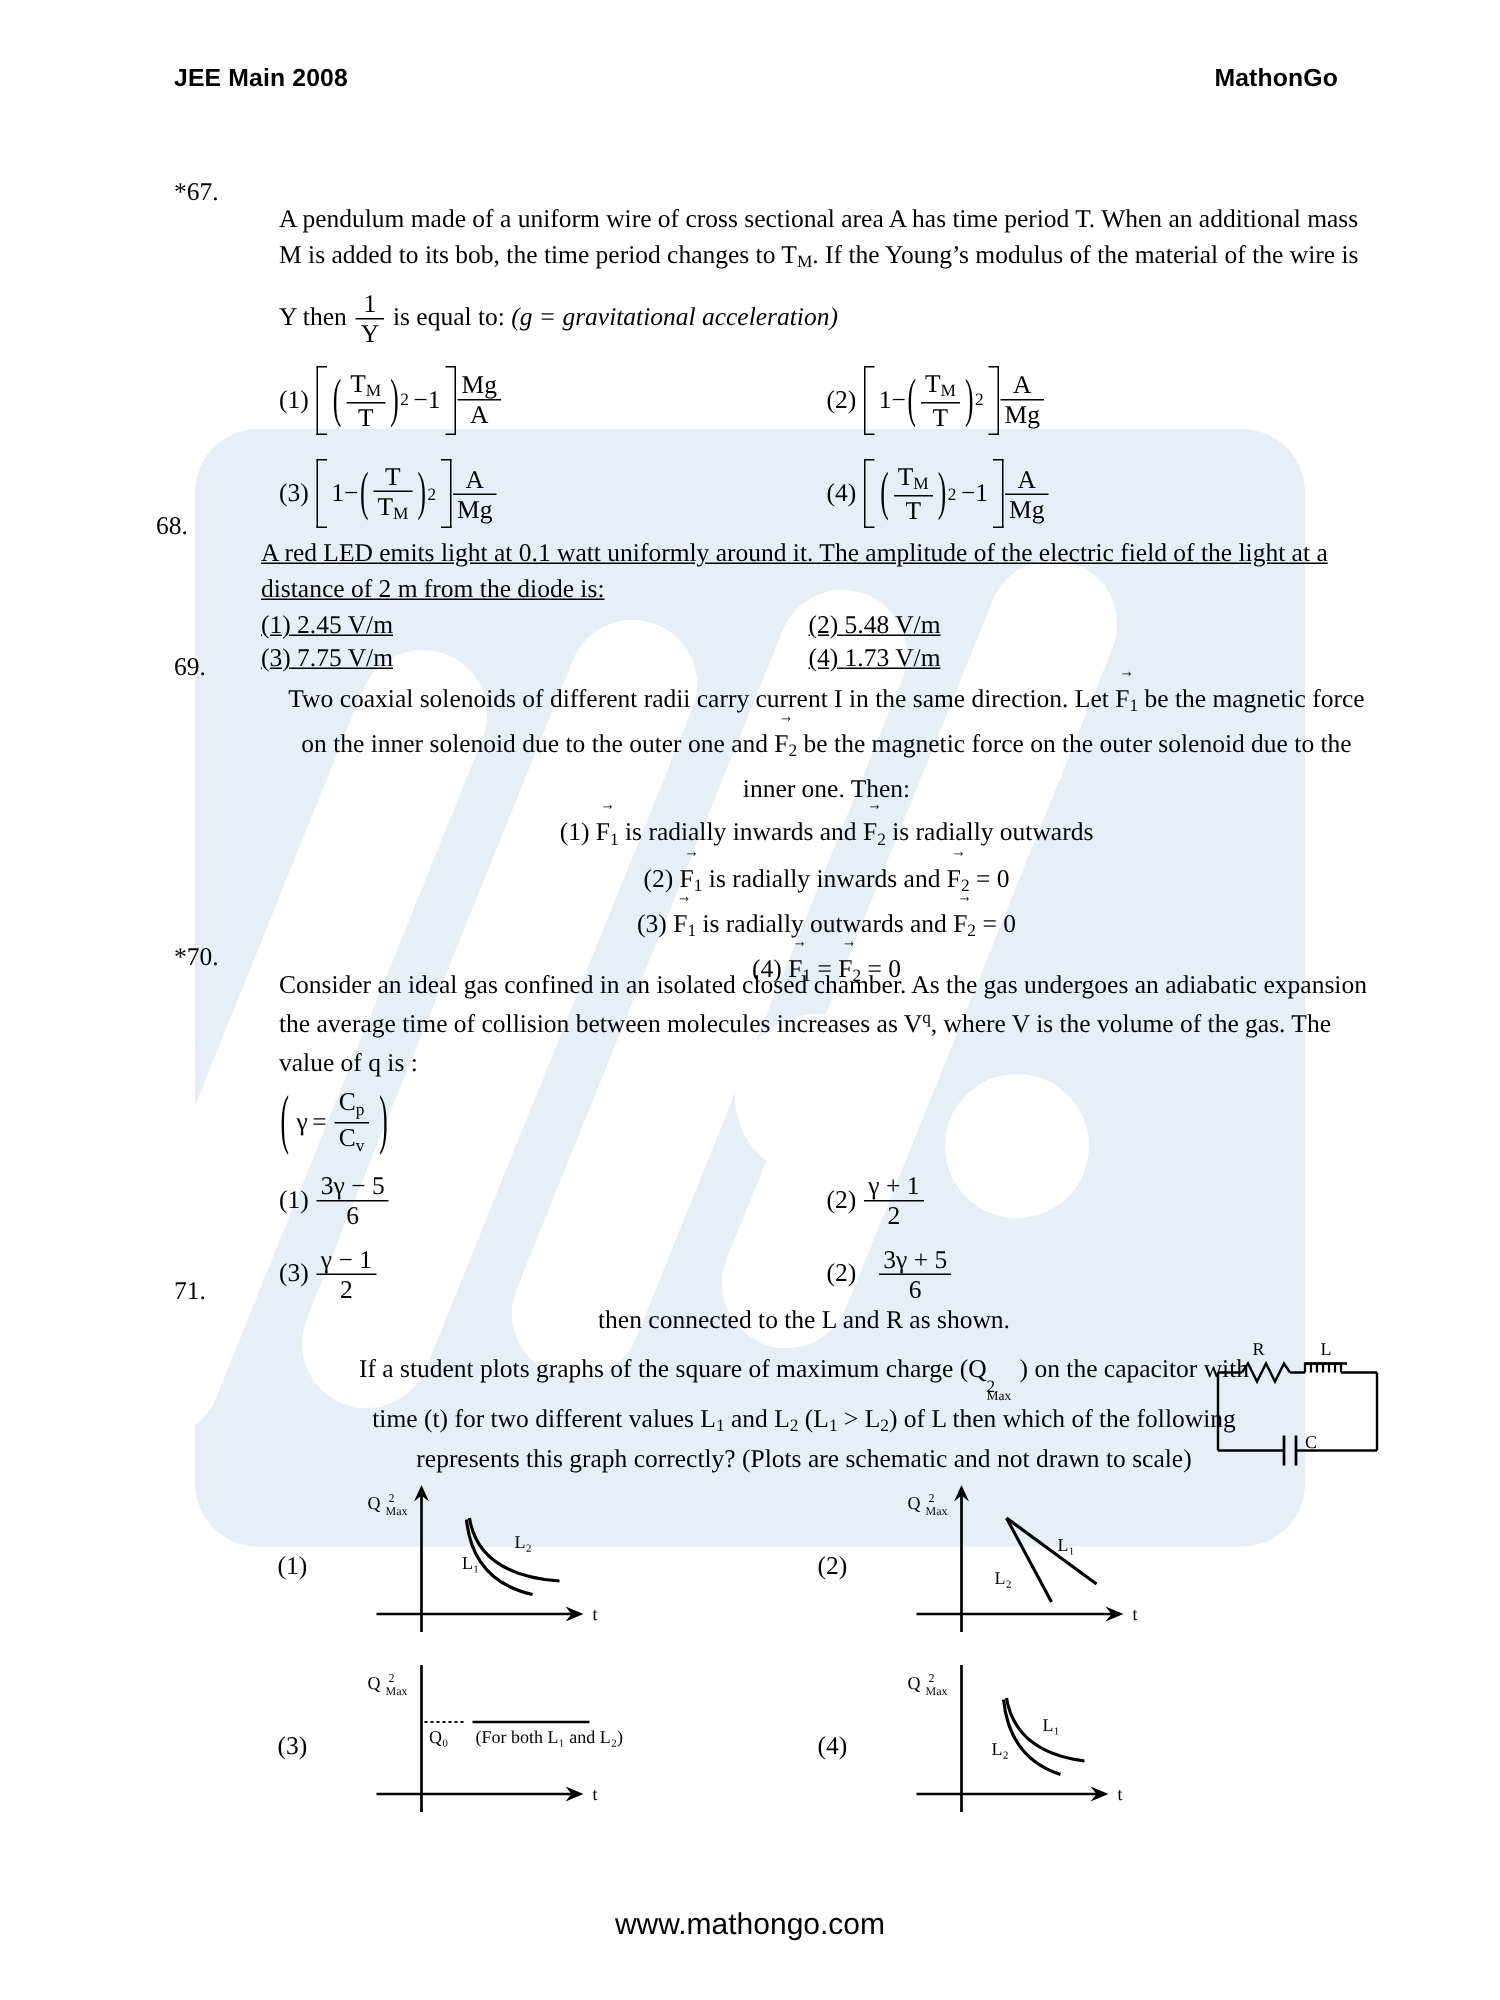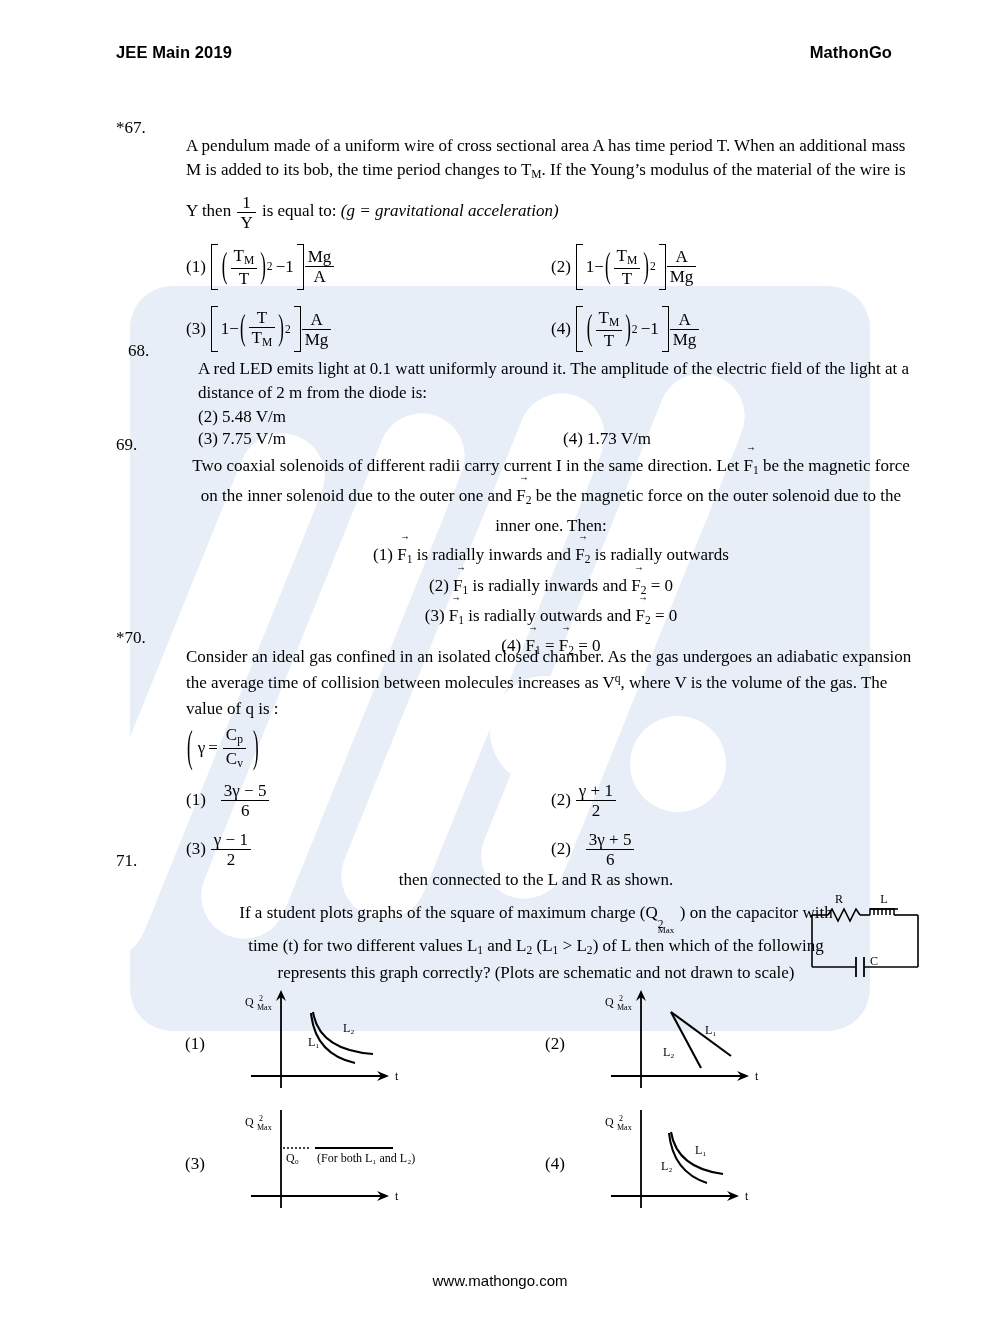--- a/index.html
+++ b/index.html
@@ -53,21 +53,21 @@
     font-family: "Liberation Sans", sans-serif;
     font-weight: bold; font-size: 16.5px;
     letter-spacing: .1px;
   }
   #hdr-left  { left: 116px; }
   #hdr-right { right: 108px; }
   #footer {
     position: absolute; left: 0; right: 0; top: 1272px;
     text-align: center;
     font-family: "Liberation Sans", sans-serif;
-    font-size: 15px;
+    font-size: 20px;
   }
 
   
   .q { position: absolute; }
   .qnum {
     position: absolute; left: 0; top: 0;
     width: 62px; text-align: left;
     font-size: 17px;
   }
   .qbody {
@@ -155,21 +155,21 @@
   <div class="stroke" style="left:160px; top:110px; width:86px; height:560px; transform:rotate(22deg);"></div>
   <div class="stroke" style="left:300px; top:90px; width:86px; height:560px; transform:rotate(22deg);"></div>
   <div class="stroke" style="left:440px; top:70px; width:86px; height:560px; transform:rotate(22deg);"></div>
   <div class="dot" style="left:360px; top:390px; width:110px; height:110px;"></div>
   <div class="dot" style="left:500px; top:430px; width:96px; height:96px;"></div>
   <div class="dot" style="left:520px; top:190px; width:60px; height:60px;"></div>
 </div>
 
 <div id="page-content">
 
-  <div class="hdr" id="hdr-left">JEE Main 2019</div>
+  <div class="hdr" id="hdr-left">JEE Main 2008</div>
   <div class="hdr" id="hdr-right">MathonGo</div>
 
   <div class="q" style="left:116px; top:118px; width:800px;">
     <div class="qnum">*67.</div>
     <div class="qbody">
       <div>A pendulum made of a uniform wire of cross sectional area A has time period T. When an additional mass</div>
       <div>
         <span>M is added to its bob, the time period changes to T</span><sub>M</sub><span>. If the Young’s modulus of the material of the wire is</span>
       </div>
       <div style="margin-top:9px; line-height:1.0;">
@@ -275,27 +275,31 @@
           <span class="br"></span>
           <span class="frac" style="margin-left:1px;">
               <span class="num">A</span>
               <span class="den">Mg</span>
             </span>
         </span>
       </div>
     </div>
   </div>
 
-  <div class="q" style="left:128px; top:341px; width:800px;">
+  <div class="q" style="left:104px; top:341px; width:800px;text-decoration:underline;">
     <div class="qnum">68.</div>
     <div class="qbody">
       <div>A red LED emits light at 0.1 watt uniformly around it. The amplitude of the electric field of the light at a</div>
       <div class="nj">distance of 2 m from the diode is:</div>
     </div>
     <div class="optrow" style="margin-top:2px;">
+      <div>
+        <span>(1)</span>
+        <span>2.45 V/m</span>
+      </div>
       <div>
         <span>(2)</span>
         <span>5.48 V/m</span>
       </div>
     </div>
     <div class="optrow" style="margin-top:2px;">
       <div>
         <span>(3)</span>
         <span>7.75 V/m</span>
       </div>
@@ -374,21 +378,21 @@
             <span class="den"><span>C</span><sub>v</sub></span>
           </span>
         </span>
         <span class="pr" style="transform:scaleY(2.6);">)</span>
       </span>
     </div>
 
     <div class="optrow" style="margin-top:10px;">
       <div style="display:flex; align-items:center;">
         <span>(1)</span>
-        <span class="frac" style="margin-left:15px;">
+        <span class="frac" style="margin-left:5px;">
           <span class="num">3γ − 5</span>
           <span class="den">6</span>
         </span>
       </div>
       <div style="display:flex; align-items:center;">
         <span>(2)</span>
         <span class="frac" style="margin-left:5px;">
           <span class="num">γ + 1</span>
           <span class="den">2</span>
         </span>

